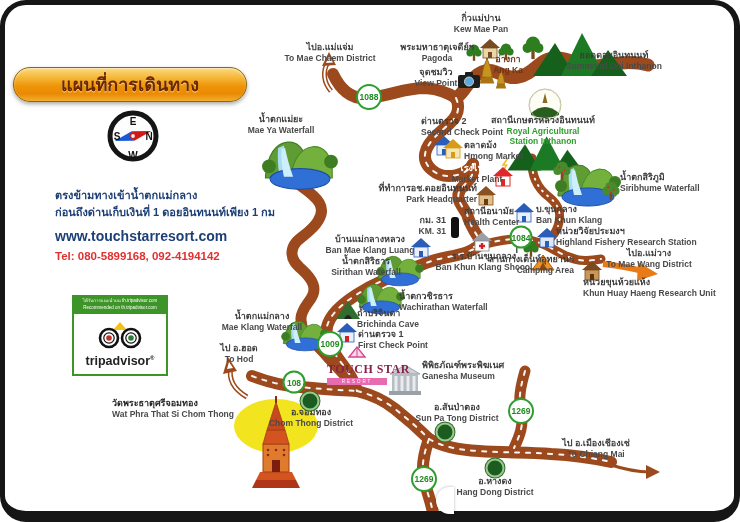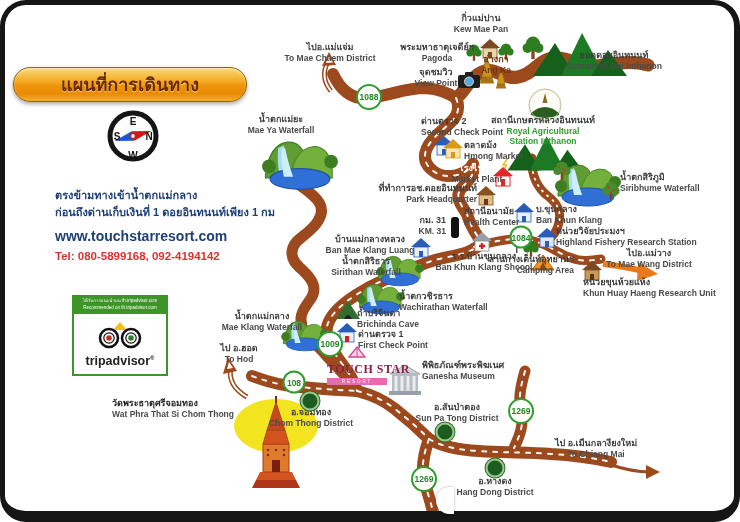--- a/index.html
+++ b/index.html
@@ -361,21 +361,21 @@
       <div class="place a-c" style="left: 437px; top: 42px;">
     <span class="th">พระมหาธาตุเจดีย์ฯ</span>
     <span class="en">Pagoda</span>
 
   </div>
       <div class="place a-c" style="left: 436px; top: 67px;">
     <span class="th">จุดชมวิว</span>
     <span class="en">View Point</span>
 
   </div>
-      <div class="place a-c" style="left: 496px; top: 54px;">
+      <div class="place a-c" style="left: 508px; top: 54px;">
     <span class="th" style="color: rgb(110, 53, 19);">อ่างกา</span>
     <span class="en" style="color: rgb(110, 53, 19);">Ang Ka</span>
 
   </div>
       <div class="place a-c" style="left: 281px; top: 114px;">
     <span class="th">น้ำตกแม่ยะ</span>
     <span class="en">Mae Ya Waterfall</span>
 
   </div>
       <div class="place a-l" style="left: 421px; top: 116px;">
@@ -497,21 +497,21 @@
     <span class="th">อ.จอมทอง</span>
     <span class="en">Chom Thong District</span>
 
   </div>
       <div class="place a-c" style="left: 457px; top: 402px;">
     <span class="th">อ.สันป่าตอง</span>
     <span class="en">Sun Pa Tong District</span>
 
   </div>
       <div class="place a-c" style="left: 596px; top: 438px;">
-    <span class="th">ไป อ.เมืนกลางียงใหม่</span>
+    <span class="th">ไป อ.เมืองเชีองเช่</span>
     <span class="en">To Chiang Mai</span>
 
   </div>
       <div class="place a-c" style="left: 495px; top: 476px;">
     <span class="th">อ.หางดง</span>
     <span class="en">Hang Dong District</span>
 
   </div>
     </div>
   <div>

